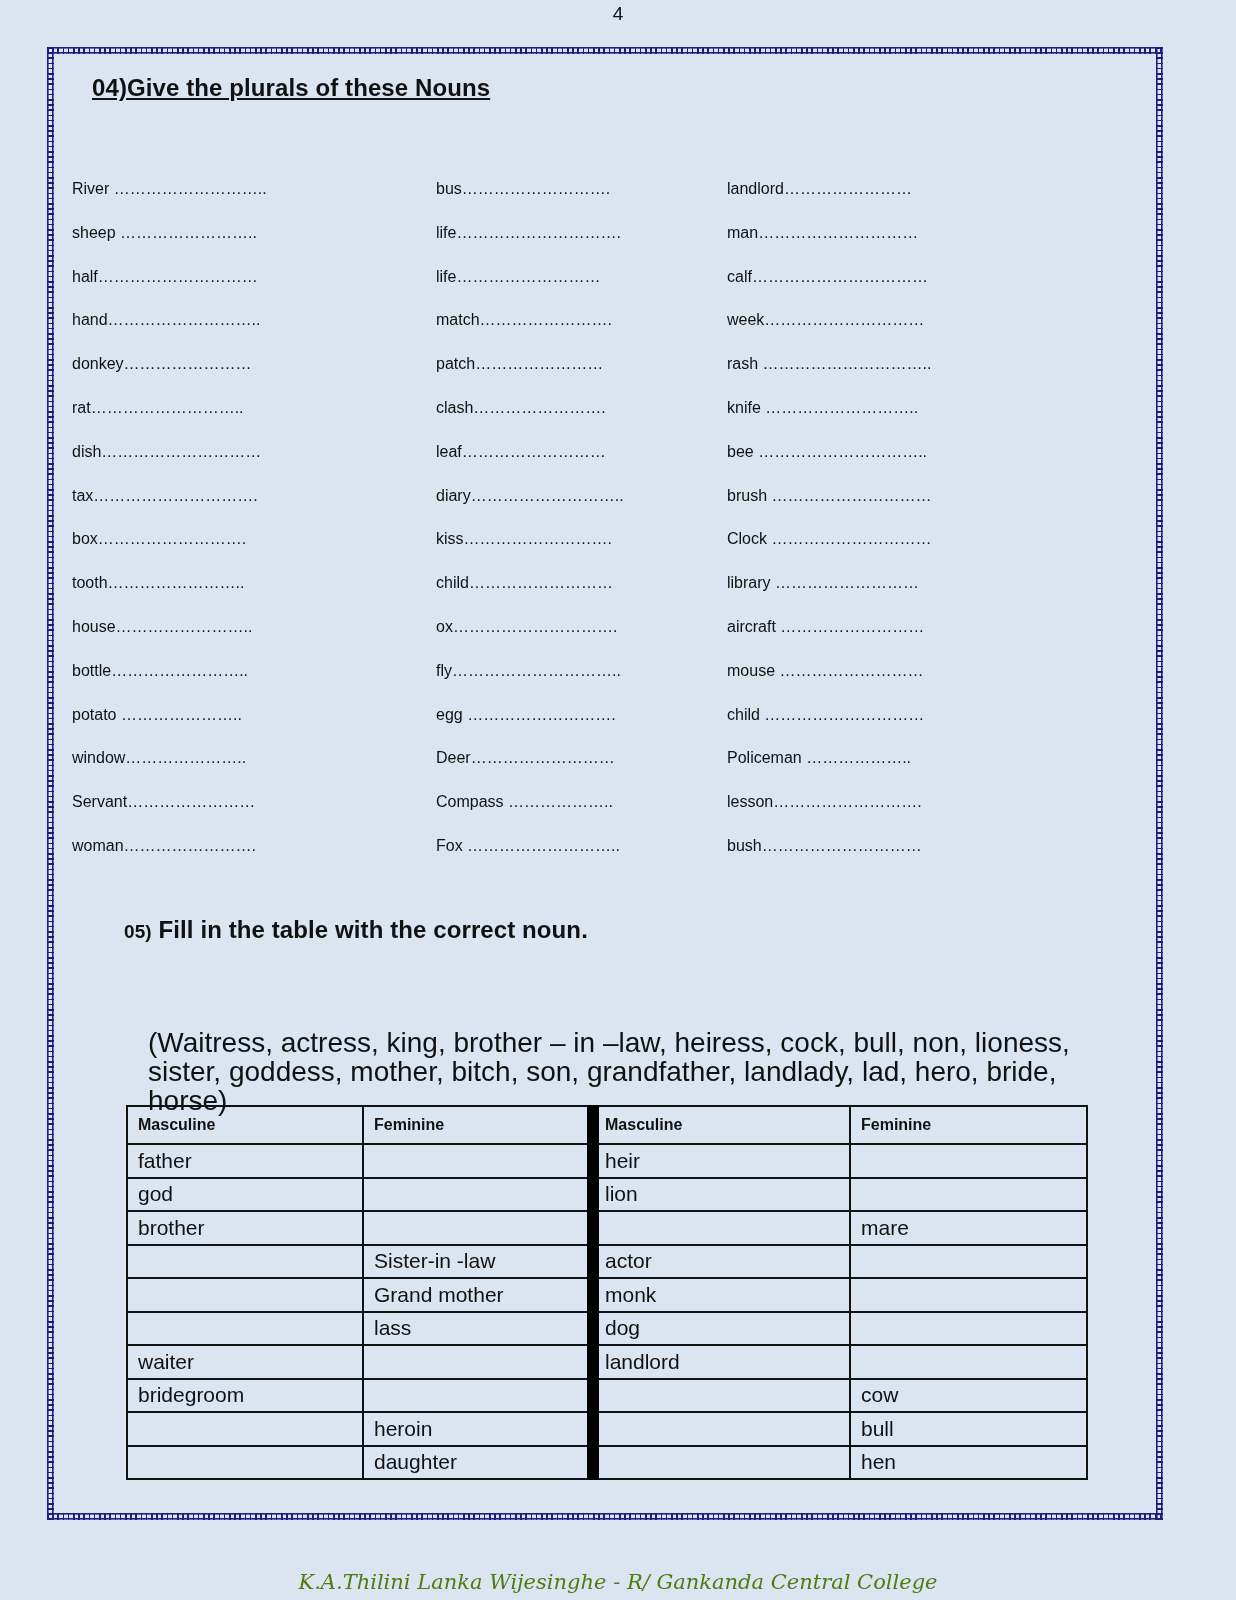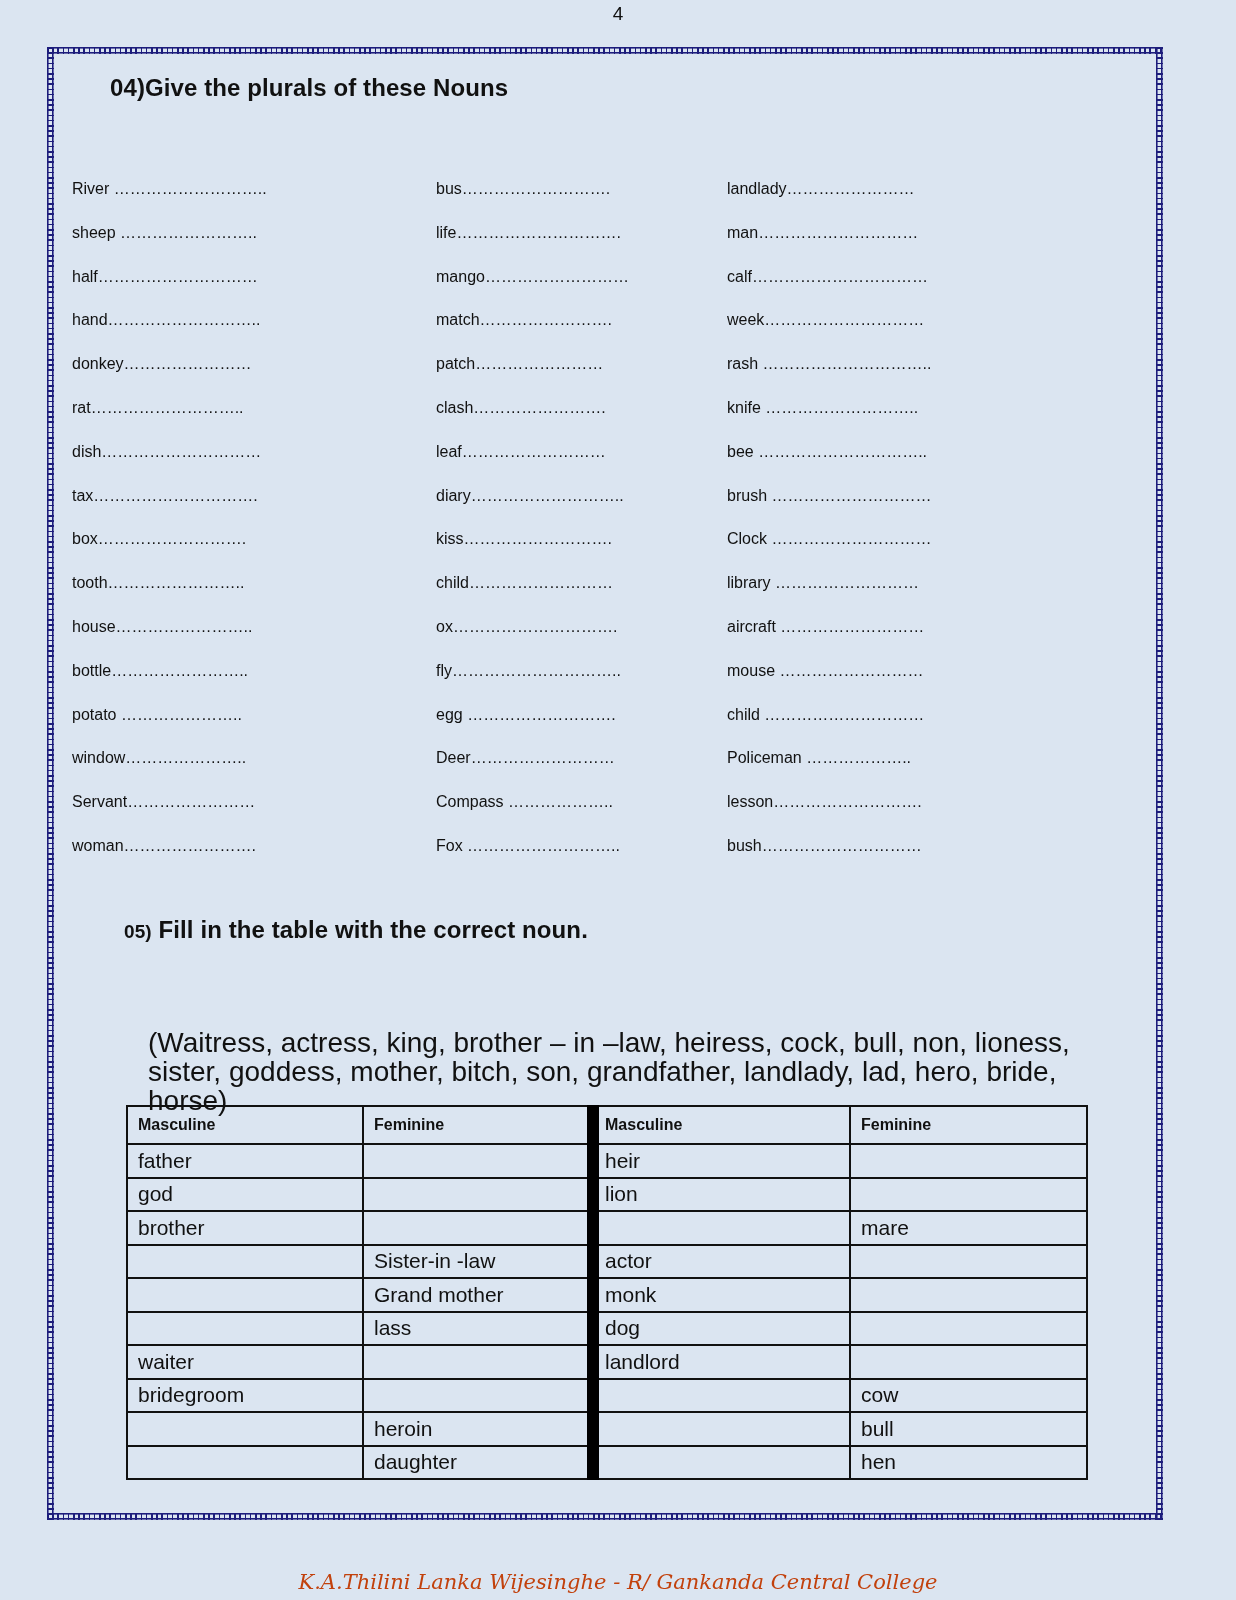--- a/index.html
+++ b/index.html
@@ -33,21 +33,21 @@
       repeating-linear-gradient(180deg, #1d1d7c 0 1.6px, transparent 1.6px 5.2px),
       linear-gradient(#1d1d7c,#1d1d7c) left/1.6px 100% no-repeat,
       linear-gradient(#1d1d7c,#1d1d7c) right/1.6px 100% no-repeat;
   }
   .frame .edge.left { left: 0; }
   .frame .edge.right { right: 0; }
 
   .heading {
     position: absolute; font-weight: bold; font-size: 24px; letter-spacing: 0.1px;
   }
-  .h04 { left: 110px; top: 74px; }
+  .h04 { left: 92px; top: 74px; text-decoration: underline; }
   .h05 { left: 124px; top: 916px; }
   .h05 .num { font-size: 19px; }
 
   .word-col { position: absolute; top: 176px; }
   .word-col .item {
     height: 43.8px; font-size: 16px; white-space: nowrap; line-height: 26px;
   }
   .col1 { left: 72px; }
   .col2 { left: 436px; }
   .col3 { left: 727px; }
@@ -70,21 +70,21 @@
   table.gender th { font-weight: bold; font-size: 16px; height: 36px; }
   table.gender .sep { border-left: 12px solid #000; padding-left: 6px; }
   table.gender col.c1 { width: 236px; }
   table.gender col.c2 { width: 230px; }
   table.gender col.c3 { width: 257px; }
   table.gender col.c4 { width: 237px; }
 
   .footer {
     position: absolute; left: 0; width: 1236px; top: 1570px; text-align: center;
     font-family: "DejaVu Serif", serif; font-style: italic; font-size: 21px;
-    color: #c2410c;
+    color: #4d7c0f;
   }
 </style>
 </head>
 <body>
 
 <div class="page-number">4</div>
 
 <div class="frame">
   <div class="edge top"></div>
   <div class="edge bottom"></div>
@@ -109,38 +109,38 @@
   <div class="item">bottle……………………..</div>
   <div class="item">potato …………………..</div>
   <div class="item">window…………………..</div>
   <div class="item">Servant……………………</div>
   <div class="item">woman…………………….</div>
 </div>
 
 <div class="word-col col2">
   <div class="item">bus……………………….</div>
   <div class="item">life………………………….</div>
-  <div class="item">mango………………………</div>
+  <div class="item">life………………………</div>
   <div class="item">match…………………….</div>
   <div class="item">patch……………………</div>
   <div class="item">clash…………………….</div>
   <div class="item">leaf………………………</div>
   <div class="item"> diary………………………..</div>
   <div class="item">kiss……………………….</div>
   <div class="item">child………………………</div>
   <div class="item">ox………………………….</div>
   <div class="item">fly…………………………..</div>
   <div class="item"> egg ……………………….</div>
   <div class="item">Deer………………………</div>
   <div class="item">Compass ………………..</div>
   <div class="item">Fox ………………………..</div>
 </div>
 
 <div class="word-col col3">
-  <div class="item">landlady……………………</div>
+  <div class="item">landlord……………………</div>
   <div class="item">man…………………………</div>
   <div class="item">calf……………………………</div>
   <div class="item">week…………………………</div>
   <div class="item">rash …………………………..</div>
   <div class="item">knife ………………………..</div>
   <div class="item">bee …………………………..</div>
   <div class="item"> brush …………………………</div>
   <div class="item">Clock …………………………</div>
   <div class="item">library ………………………</div>
   <div class="item">aircraft ………………………</div>

